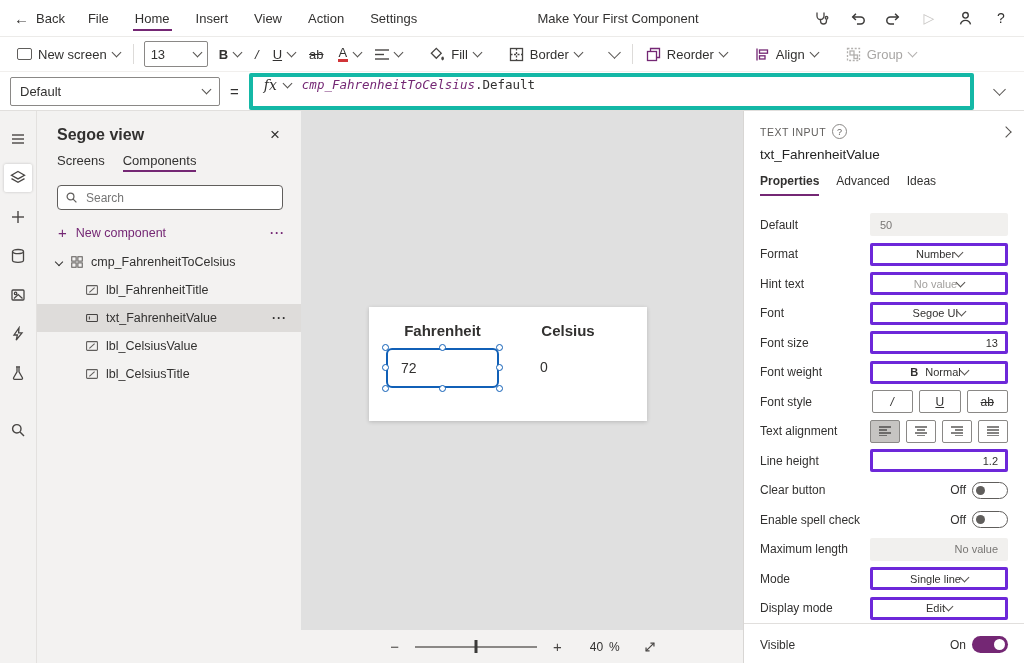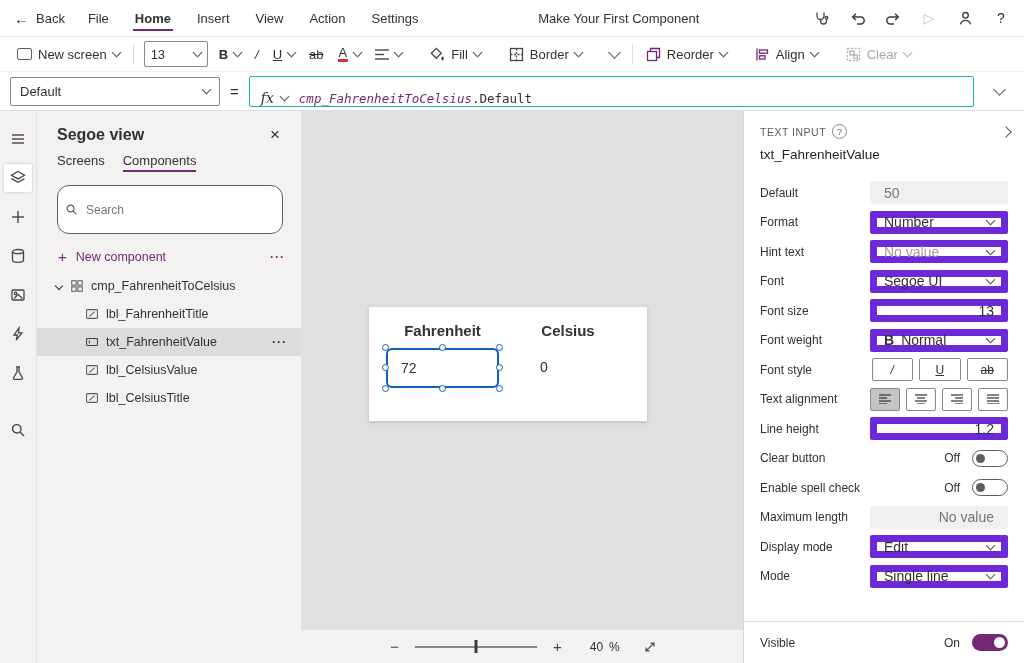--- a/index.html
+++ b/index.html
@@ -6,21 +6,21 @@
   body{width:1024px;height:663px;overflow:hidden;background:#fff;color:#323130;
        font-family:"Liberation Sans",sans-serif;font-size:13px}
   .app{display:flex;flex-direction:column;width:1024px;height:663px}
   svg{display:block}
 
   
   .menubar{height:36px;min-height:36px;display:flex;align-items:stretch;border-bottom:1px solid #ecebe9;padding:0 8px 0 4px}
   .back{display:flex;align-items:center;gap:7px;padding:0 10px;cursor:pointer}
   .back-arrow{font-size:15px;color:#323130}
   .menu-item{display:flex;align-items:center;padding:0 13px;position:relative;cursor:pointer}
-  .menu-item.active{font-weight:700}
+  .menu-item.active{font-weight:400}
   .menu-item.active::after{content:"";position:absolute;left:11px;right:11px;bottom:5px;height:2px;background:#742774}
   .mb-title{flex:1;display:flex;align-items:center;justify-content:center;white-space:nowrap}
   .mb-icons{display:flex;align-items:center;gap:6px}
   .icon-btn{width:30px;height:30px;display:flex;align-items:center;justify-content:center;border-radius:2px;cursor:pointer;color:#323130;font-size:14px}
   .icon-btn.disabled{color:#c8c6c4;cursor:default}
 
   
   .toolbar{height:34px;min-height:34px;display:flex;align-items:center;padding:0 10px;border-bottom:1px solid #f1efed}
   .tb-btn{display:flex;align-items:center;gap:6px;padding:0 7px;height:28px;border-radius:2px;cursor:pointer;white-space:nowrap}
   .tb-btn.disabled{color:#a8a6a4;cursor:default}
@@ -33,42 +33,42 @@
   .i{font-style:italic}
   .u{text-decoration:underline}
   .s{text-decoration:line-through}
   .fontcolor{border-bottom:3px solid #d13438;line-height:13px;padding:0 1px}
   .sp18{width:14px}
 
   
   .formulabar{height:38px;min-height:38px;display:flex;align-items:center;gap:10px;padding:0 10px;border-bottom:1px solid #e1dfdd}
   .prop-select{width:190px;height:27px;border:1px solid #8a8886;border-radius:2px;background:#fff;display:flex;align-items:center;justify-content:space-between;padding:0 9px;cursor:pointer}
   .equals{font-size:15px}
-  .formula-field{flex:1;height:29px;border:1px solid #14b8a6;border-radius:2px;background:#fff;display:flex;align-items:flex-end}
+  .formula-field{flex:1;height:29px;border:4px solid #14b8a6;border-radius:2px;background:#fff;display:flex;align-items:flex-start}
   .fx{display:flex;align-items:center;gap:7px;padding:0 11px;font-family:"DejaVu Serif",serif;font-style:italic;font-size:14px;cursor:pointer}
   .formula-text{font-family:"DejaVu Sans Mono",monospace;font-size:12.5px}
   .f-ident{color:#742774;font-style:italic}
   .fb-chev{width:30px;display:flex;justify-content:center;cursor:pointer}
 
   
   .main{flex:1;display:flex;min-height:0}
 
   .rail{width:36px;min-width:36px;background:#f3f2f1;border-right:1px solid #e3e1df;display:flex;flex-direction:column;align-items:center;padding-top:14px;gap:11px}
   .rail-tile{width:28px;height:28px;display:flex;align-items:center;justify-content:center;border-radius:2px;cursor:pointer}
   .rail-tile.selected{background:#fff;box-shadow:0 0 3px rgba(0,0,0,.2)}
   .rail-tile.search-tile{margin-top:18px}
 
   .tree{width:264px;min-width:264px;background:#f3f2f1;display:flex;flex-direction:column}
   .tree-header{display:flex;align-items:center;justify-content:space-between;padding:13px 14px 4px 20px}
   .tree-title{font-size:16px;font-weight:700}
   .tree-close{font-size:17px;line-height:17px;cursor:pointer;padding:2px 7px;color:#323130}
   .tree-tabs{display:flex;gap:18px;padding:4px 20px 9px 20px}
   .tree-tab{font-size:13px;padding-bottom:2px;cursor:pointer;border-bottom:2px solid transparent}
   .tree-tab.active{font-weight:400;border-bottom-color:#742774}
-  .search-box{margin:4px 18px 10px 20px;height:23px;background:#fff;border:1px solid #605e5c;border-radius:12px;display:flex;align-items:center;gap:6px;padding:12px 7px}
+  .search-box{margin:4px 18px 10px 20px;height:23px;background:#fff;border:1px solid #605e5c;border-radius:4px;display:flex;align-items:center;gap:6px;padding:0 7px}
   .search-box input{border:0;outline:0;flex:1;font-size:12px;font-family:inherit;color:#323130;background:transparent}
   .newcomp{display:flex;align-items:center;gap:9px;padding:6px 16px 8px 21px;color:#742774;font-size:12.5px;cursor:pointer}
   .newcomp .plus{font-size:15px;line-height:12px}
   .dots{margin-left:auto;letter-spacing:1px;font-weight:700;font-size:12px}
   .tree-row{display:flex;align-items:center;gap:7px;height:28px;padding:0 14px 0 19px;font-size:12.5px;cursor:pointer}
   .tree-row.child{padding-left:48px}
   .tree-row.selected{background:#dedcda}
   .tree-chev{width:5px;height:5px;border-right:1.3px solid #323130;border-bottom:1.3px solid #323130;transform:rotate(45deg);margin-right:1px}
   .row-name{white-space:nowrap;overflow:hidden;text-overflow:ellipsis}
 
@@ -102,30 +102,30 @@
   .help-circle{width:13px;height:13px;border:1px solid #8a8886;border-radius:50%;font-size:9px;display:flex;align-items:center;justify-content:center;margin-left:6px;cursor:pointer;color:#605e5c}
   .collapse-chev{margin-left:auto;width:7px;height:7px;border-right:1.4px solid #55524f;border-bottom:1.4px solid #55524f;transform:rotate(-45deg);cursor:pointer}
   .control-name{padding:8px 16px 2px 16px;font-size:13.5px;color:#242424}
   .props-tabs{display:flex;gap:17px;padding:10px 16px 0 16px}
   .ptab{padding-bottom:6px;cursor:pointer;border-bottom:2px solid transparent;font-size:12px}
   .ptab.active{font-weight:700;border-bottom-color:#742774}
   .props-body{flex:1;display:flex;flex-direction:column;padding-top:14px}
   .prow{display:flex;align-items:center;height:29.5px;padding:0 16px}
   .plabel{flex:1;color:#323130}
   .pctl{width:138px;display:flex;align-items:center;justify-content:flex-end;gap:6px}
-  .pbox{width:138px;height:23px;box-sizing:border-box;border:7px solid #6d28d9;border-radius:2px;background:#fff;display:flex;align-items:center;padding:0 7px;font-size:14px;cursor:pointer}
-  .pbox.select{justify-content:space-between}
+  .pbox{width:138px;height:23px;box-sizing:border-box;border:3px solid #6d28d9;border-radius:2px;background:#fff;display:flex;align-items:center;padding:0 7px;font-size:11px;cursor:pointer}
+  .pbox.select{justify-content:center}
   .pbox.disabled{background:#f1f0ee;border-color:#f1f0ee;color:#787674;cursor:default}
   .pbox.num{justify-content:flex-end}
   .muted{color:#a19f9d}
   .fw-left{display:flex;align-items:center;gap:7px}
   .sbtn{width:41.5px;height:23px;box-sizing:border-box;border:1px solid #8a8886;border-radius:2px;background:#fff;display:flex;align-items:center;justify-content:center;font-size:12px;cursor:pointer}
   .abtn{width:30px;height:23px;box-sizing:border-box;border:1px solid #8a8886;border-radius:2px;background:#fff;display:flex;align-items:center;justify-content:center;cursor:pointer}
   .abtn.selected{background:#c6c4c2}
-  .tstate{color:#323130;margin-right:6px}
+  .tstate{color:#323130;}
   .toggle{width:36px;height:17px;border-radius:9px;position:relative;cursor:pointer;box-sizing:border-box}
   .toggle.off{border:1px solid #605e5c;background:#fff}
   .toggle.off .knob{position:absolute;left:3px;top:3px;width:9px;height:9px;border-radius:50%;background:#605e5c}
   .toggle.on{background:#742774}
   .toggle.on .knob{position:absolute;right:3px;top:3px;width:11px;height:11px;border-radius:50%;background:#fff}
   .visible-row{margin-top:auto;border-top:1px solid #e1dfdd;height:41px;display:flex;align-items:center;padding:0 16px}
 </style>
 </head>
 <body>
 
@@ -253,21 +253,21 @@
       <span>Align</span>
       <span class="chev"></span>
     </div>
     <div class="sp18"></div>
     <div class="tb-btn disabled">
       <svg width="15" height="15" viewBox="0 0 15 15" fill="none" stroke="#b3b1af" stroke-width="1.3">
         <rect x="1.5" y="1.5" width="12" height="12" stroke-dasharray="2 1.6"></rect>
         <rect x="4" y="4" width="4" height="4"></rect>
         <rect x="8" y="8" width="3.5" height="3.5"></rect>
       </svg>
-      <span>Clear</span>
+      <span>Group</span>
       <span class="chev" style="border-color:#b3b1af"></span>
     </div>
   </div>
 
   <div class="formulabar">
     <div class="prop-select">
       <span>Default</span>
       <span class="chev"></span>
     </div>
     <span class="equals">=</span>
@@ -440,20 +440,25 @@
       </div>
     </section>
 
     <aside class="props">
       <div class="props-header">
         <span class="ptitle">TEXT INPUT</span>
         <span class="help-circle">?</span>
         <span class="collapse-chev"></span>
       </div>
       <div class="control-name">txt_FahrenheitValue</div>
+      <div class="props-tabs">
+        <span class="ptab active">Properties</span>
+        <span class="ptab">Advanced</span>
+        <span class="ptab">Ideas</span>
+      </div>
 
       <div class="props-body">
 
         <div class="prow">
           <span class="plabel">Default</span>
           <span class="pbox disabled">50</span>
         </div>
 
         <div class="prow">
           <span class="plabel">Format</span>
@@ -566,31 +571,31 @@
               </span>
           </span>
         </div>
 
         <div class="prow">
           <span class="plabel">Maximum length</span>
           <span class="pbox disabled num muted">No value</span>
         </div>
 
         <div class="prow">
+          <span class="plabel">Mode</span>
+          <span class="pbox select">
+            <span>Single line</span>
+            <span class="chev"></span>
+          </span>
+        </div>
+
+        <div class="prow">
           <span class="plabel">Display mode</span>
           <span class="pbox select">
             <span>Edit</span>
-            <span class="chev"></span>
-          </span>
-        </div>
-
-        <div class="prow">
-          <span class="plabel">Mode</span>
-          <span class="pbox select">
-            <span>Single line</span>
             <span class="chev"></span>
           </span>
         </div>
 
         <div class="prow visible-row">
           <span class="plabel">Visible</span>
           <span class="pctl">
             <span class="tstate">On</span>
             <span class="toggle on">
                 <span class="knob"></span>

